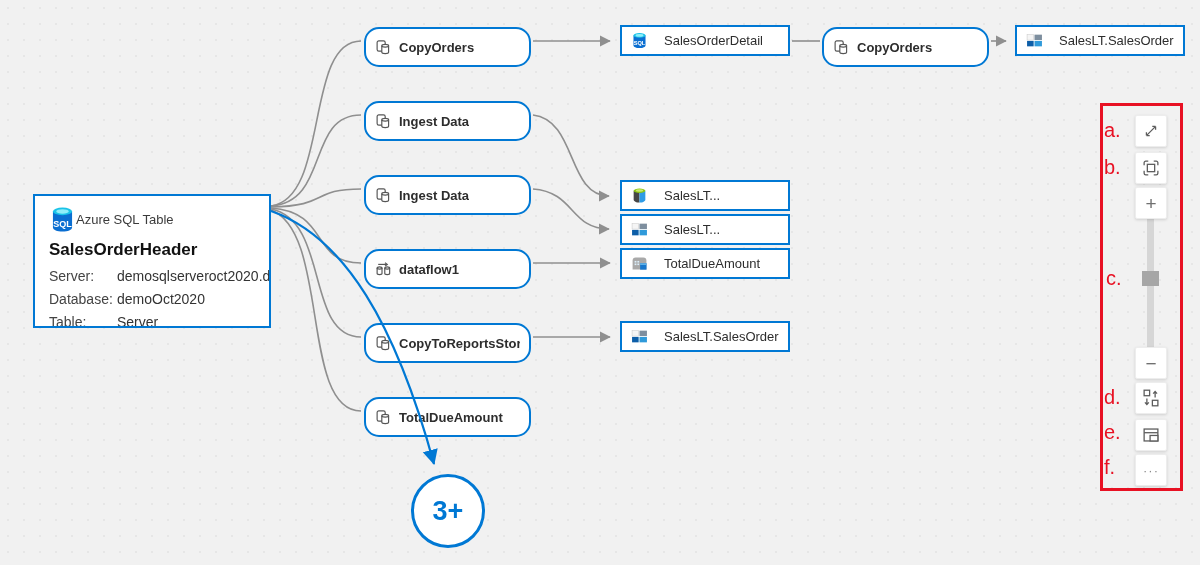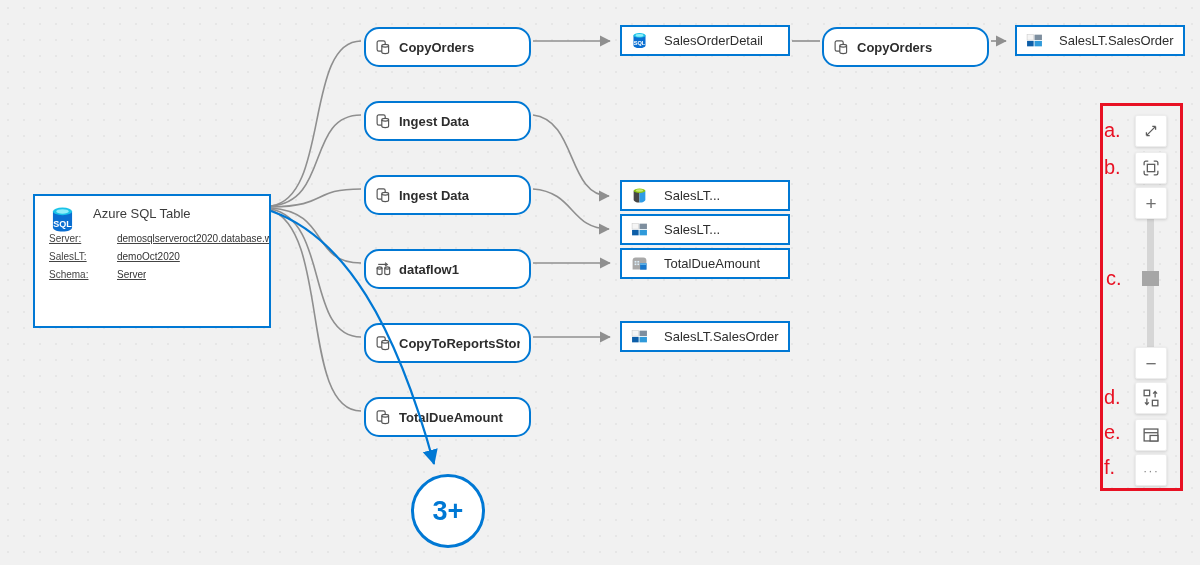--- a/index.html
+++ b/index.html
@@ -11,25 +11,25 @@
   svg.layer{position:absolute;left:0;top:0;pointer-events:none;}
   #edges{z-index:1;} #overlay{z-index:3;}
   .node{position:absolute;z-index:2;background:#fff;box-sizing:border-box;display:flex;align-items:center;cursor:pointer;}
   .pill{width:167px;height:40px;border:2px solid #0078d4;border-radius:15px;padding:0 9px;gap:7px;font-weight:bold;}
   .dataset{width:170px;height:31px;border:2px solid #0078d4;padding:0 9px;gap:16px;}
   .nlabel{font-size:13px;color:#2d2d2d;white-space:nowrap;overflow:hidden;}
   .picon{width:17px;height:17px;flex-shrink:0;}
   .dicon{width:17px;height:17px;flex-shrink:0;}
   .card{position:absolute;z-index:2;left:33px;top:194px;width:238px;height:134px;background:#fff;
         border:2px solid #0078d4;box-sizing:border-box;padding:10px 0 0 14px;cursor:pointer;overflow:hidden;}
-  .card-head{display:flex;align-items:flex-start;gap:17px;}
+  .card-head{display:flex;align-items:center;gap:0;}
   .card-head svg{width:27px;height:27px;}
   .card-type{font-size:13px;color:#3b3b3b;}
   .card-title{font-size:17px;font-weight:bold;color:#111;margin:7px 0 8px 0;}
-  .prop-row{display:flex;font-size:10px;color:#444;margin-bottom:7px;text-decoration:underline;}
+  .prop-row{display:flex;font-size:14px;color:#444;margin-bottom:7px;}
   .prop-label{width:68px;flex-shrink:0;}
   .prop-value{white-space:nowrap;overflow:hidden;color:#333;}
   .more-node{position:absolute;z-index:2;left:411px;top:474px;width:74px;height:74px;border:3px solid #0078d4;
              border-radius:50%;background:#fff;box-sizing:border-box;display:flex;align-items:center;justify-content:center;
              font-size:27px;font-weight:bold;color:#0078d4;cursor:pointer;}
   .annot-box{position:absolute;z-index:4;left:1100px;top:103px;width:83px;height:388px;
              border:3px solid #e81123;box-sizing:border-box;}
   .annot{position:absolute;z-index:6;color:#e81123;font-size:20px;}
   .tbtn{position:absolute;z-index:5;left:1135px;width:32px;height:32px;background:#fff;border:1px solid #ededed;
         border-radius:2px;box-shadow:0 1px 3px rgba(0,0,0,.14);display:flex;align-items:center;justify-content:center;
@@ -114,30 +114,31 @@
   </g>
 </svg>
 
 <div class="card">
   <div class="card-head">
     <svg>
         <use href="#i-sqldb"></use>
       </svg>
     <span class="card-type">Azure SQL Table</span>
   </div>
+  <div class="card-title">SalesOrderHeader</div>
   <div class="prop-row">
     <span class="prop-label">Server:</span>
     <span class="prop-value">demosqlserveroct2020.database.wir</span>
   </div>
   <div class="prop-row">
-    <span class="prop-label">SalesLT:</span>
+    <span class="prop-label">Database:</span>
     <span class="prop-value">demoOct2020</span>
   </div>
   <div class="prop-row">
-    <span class="prop-label">Schema:</span>
+    <span class="prop-label">Table:</span>
     <span class="prop-value">Server</span>
   </div>
 </div>
 
 <div class="node pill" style="left:364px;top:27px">
   <svg class="picon">
       <use href="#i-copy"></use>
     </svg>
   <span class="nlabel">CopyOrders</span>
 </div>

